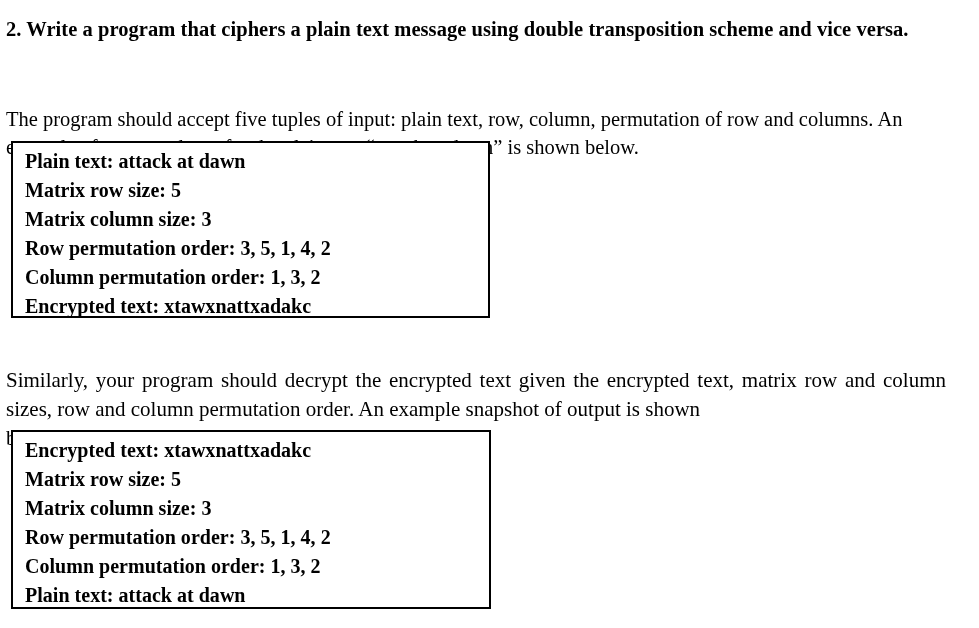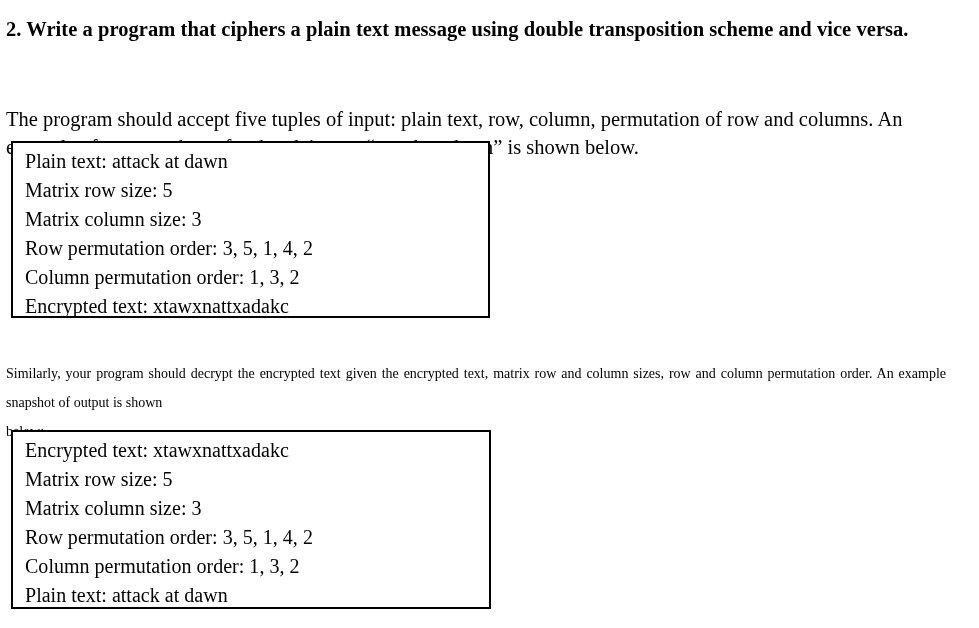--- a/index.html
+++ b/index.html
@@ -59,35 +59,36 @@
     width: 479px;
     height: 177px;
   }
   .spec-box.box-two {
     top: 430px;
     width: 480px;
     height: 179px;
   }
   .spec-box .box-inner {
     padding: 4px 12px 4px 12px;
+    font-weight: bold;
   }
   .spec-line {
     font-size: 20px;
     line-height: 29px;
     white-space: nowrap;
     letter-spacing: 0.02px;
   }
 
   
   .para-similar {
     position: absolute;
     left: 6px;
     top: 345px;
     width: 940px;
-    font-size: 14px;
+    font-size: 21px;
     line-height: 29px;
     text-align: justify;
     text-justify: inter-word;
   }
   .para-similar .last-line {
     display: block;
   }
 </style>
 </head>
 <body>

